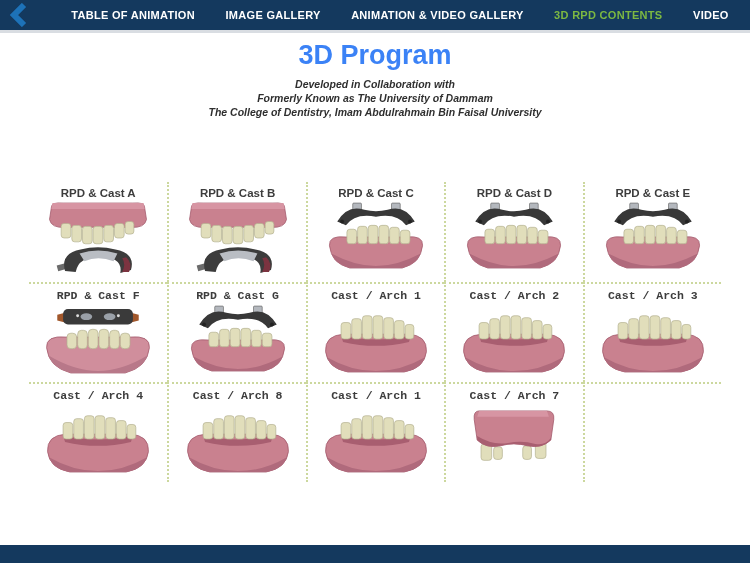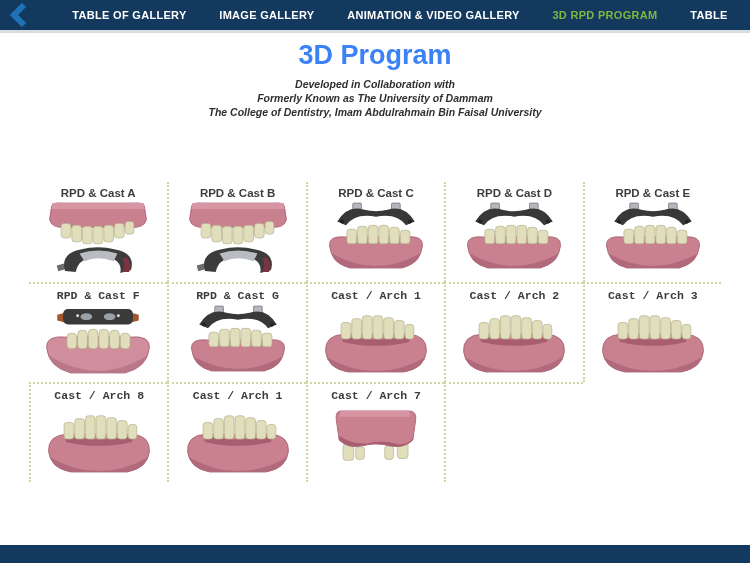--- a/index.html
+++ b/index.html
@@ -126,25 +126,25 @@
   </defs>
 </svg>
 
 <div class="navbar">
   <div class="back-btn">
     <svg width="22" height="24" viewBox="0 0 22 24">
       <path d="M16 2 L6 12 L16 22" fill="none" stroke="#1d72b8" stroke-width="6"></path>
     </svg>
   </div>
   <div class="nav-items">
-      <div class="nav-item">TABLE OF GALLERY</div>
+      <div class="nav-item">TABLE OF ANIMATION</div>
       <div class="nav-item">IMAGE GALLERY</div>
       <div class="nav-item">ANIMATION &amp; VIDEO GALLERY</div>
-      <div class="nav-item active">3D RPD PROGRAM</div>
-      <div class="nav-item">TABLE</div>
+      <div class="nav-item active">3D RPD CONTENTS</div>
+      <div class="nav-item">VIDEO</div>
     </div>
 </div>
 <div class="nav-divider"></div>
 
 <div class="page-title">3D Program</div>
 <div class="subtitle">
   <div>Developed in Collaboration with</div>
   <div>Formerly Known as The University of Dammam</div>
   <div>The College of Dentistry, Imam Abdulrahmain Bin Faisal University</div>
 </div>
@@ -203,20 +203,26 @@
       <svg class="model" width="128" height="74" viewBox="0 0 132 76">
         <use href="#sym-arch"></use>
       </svg>
     </div>
     <div class="cell bl bt">
       <div class="cell-label">Cast / Arch 3</div>
       <svg class="model" width="128" height="74" viewBox="0 0 132 76">
         <use href="#sym-arch"></use>
       </svg>
     </div>
+    <div class="cell bt">
+      <div class="cell-label">Cast / Arch 4</div>
+      <svg class="model" width="128" height="74" viewBox="0 0 132 76">
+        <use href="#sym-arch"></use>
+      </svg>
+    </div>
     <div class="cell bl bt">
       <div class="cell-label">Cast / Arch 8</div>
       <svg class="model" width="128" height="74" viewBox="0 0 132 76">
         <use href="#sym-arch"></use>
       </svg>
     </div>
     <div class="cell bl bt">
       <div class="cell-label">Cast / Arch 1</div>
       <svg class="model" width="128" height="74" viewBox="0 0 132 76">
         <use href="#sym-arch"></use>

